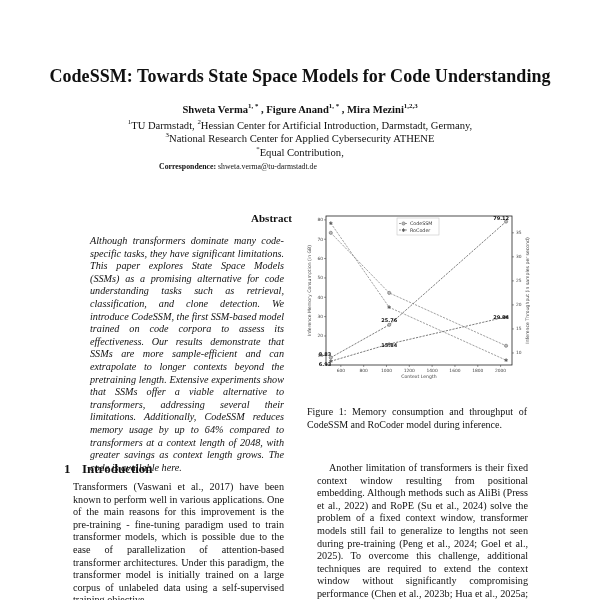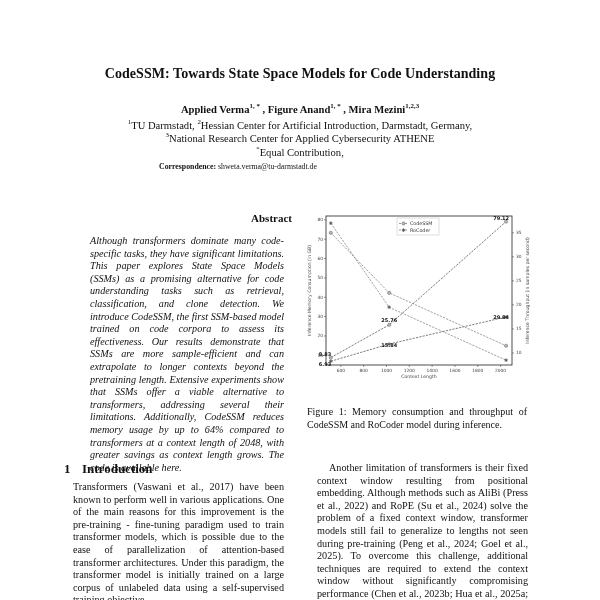--- a/index.html
+++ b/index.html
@@ -1,19 +1,19 @@
 <!DOCTYPE html>
 <html><head>
 <meta charset="utf-8">
 <style>
   html, body { margin: 0; padding: 0; background: #ffffff; }
   body { width: 600px; height: 600px; overflow: hidden; position: relative;
          font-family: "Liberation Serif", "DejaVu Serif", serif; color: #111; }
   .abs { position: absolute; }
-  #title { left: 0; width: 600px; top: 66px; text-align: center; font-weight: bold; font-size: 14px; letter-spacing: 0.05px; }
+  #title { left: 0; width: 600px; top: 66px; text-align: center; font-weight: bold; font-size: 18px; letter-spacing: 0.05px; }
   #authors { left: 0; width: 600px; top: 104px; text-align: center; font-weight: bold; font-size: 10.6px; }
   .aff { left: 0; width: 600px; text-align: center; font-size: 10.6px; line-height: 13px; }
   #aff1 { top: 119px; }
   #aff2 { top: 132px; }
   #aff3 { top: 146px; }
   #corr { left: 0; width: 476px; top: 162px; text-align: center; font-size: 7.8px; }
   #corr b { font-weight: bold; }
   sup { font-size: 65%; line-height: 0; vertical-align: super; }
 
   #abstract-heading { left: 60px; width: 232px; top: 212px; text-align: right; font-weight: bold; font-size: 11px; }
@@ -32,21 +32,21 @@
   .axlbl { font-family: "DejaVu Sans", sans-serif; font-size: 4.6px; fill: #444; }
   .dlbl { font-family: "DejaVu Sans", sans-serif; font-size: 5px; fill: #111; font-weight: bold; }
   .leg { font-family: "DejaVu Sans", sans-serif; font-size: 4.8px; fill: #333; }
 </style>
 </head>
 <body>
 
 <div id="title" class="abs">CodeSSM: Towards State Space Models for Code Understanding</div>
 
 <div id="authors" class="abs">
-  <span>Applied Verma</span><sup>1, *</sup>
+  <span>Shweta Verma</span><sup>1, *</sup>
   <span>, </span>
   <span>Figure Anand</span><sup>1, *</sup>
   <span>, </span>
   <span>Mira Mezini</span><sup>1,2,3</sup>
 </div>
 
 <div id="aff1" class="abs aff"><sup>1</sup><span>TU Darmstadt, </span><sup>2</sup><span>Hessian Center for Artificial Introduction, Darmstadt, Germany,</span></div>
 <div id="aff2" class="abs aff"><sup>3</sup><span>National Research Center for Applied Cybersecurity ATHENE</span></div>
 <div id="aff3" class="abs aff"><sup>*</sup><span>Equal Contribution,</span></div>
 

